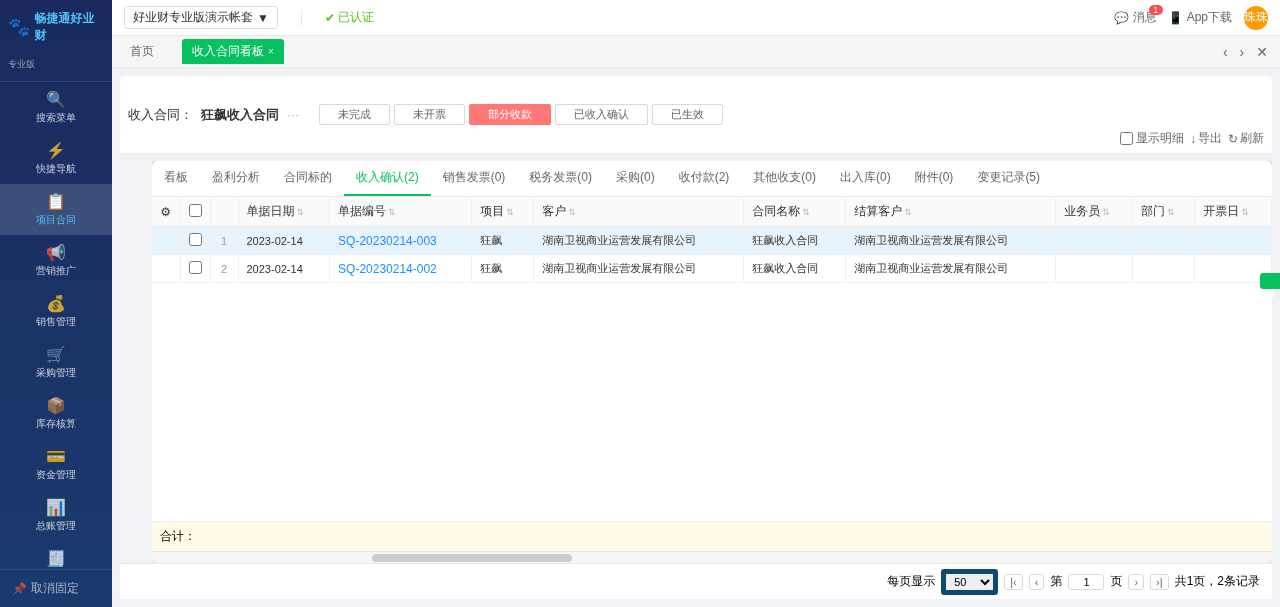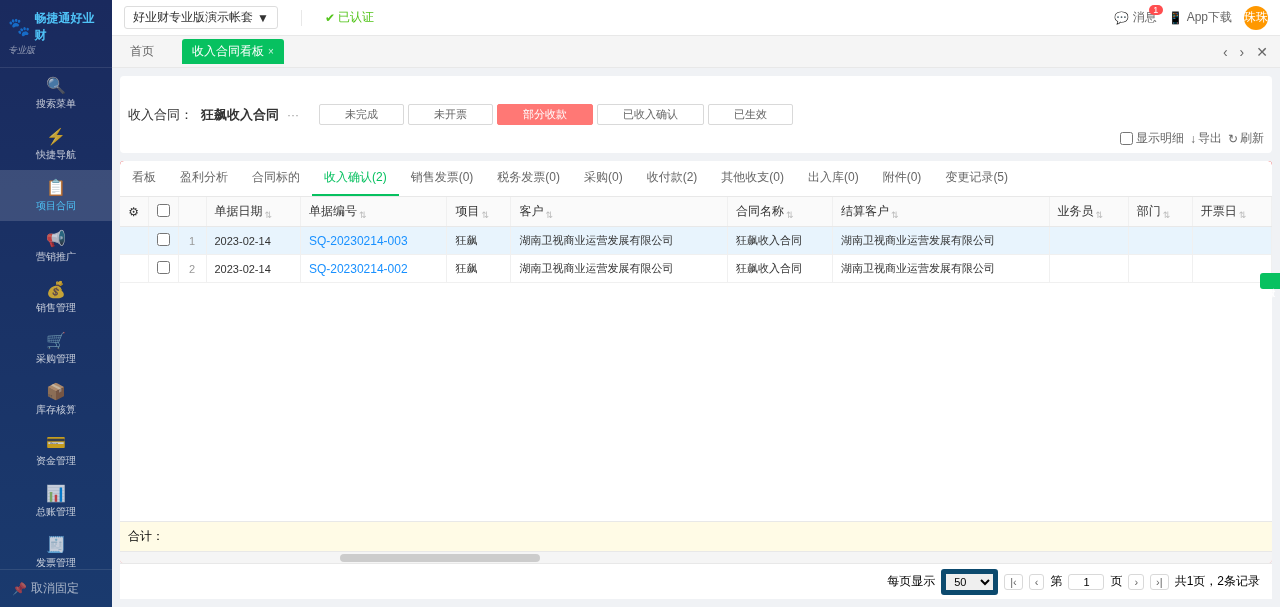--- a/index.html
+++ b/index.html
@@ -2,21 +2,21 @@
 <html><head>
   <meta charset="utf-8">
   <style>
     * { box-sizing: border-box; margin: 0; padding: 0; font-family: 'Microsoft YaHei', Arial, sans-serif; font-size: 12px; }
     body { width: 1280px; height: 607px; overflow: hidden; background: #f0f2f5; display: flex; }
 
     
     .sidebar { width: 112px; background: linear-gradient(180deg, #1a2a5e 0%, #1a3a6e 100%); display: flex; flex-direction: column; height: 607px; flex-shrink: 0; }
     .sidebar-logo { padding: 10px 8px; border-bottom: 1px solid rgba(255,255,255,0.1); }
     .sidebar-logo-text { color: #4fc3f7; font-size: 13px; font-weight: bold; display: flex; align-items: center; gap: 4px; }
-    .sidebar-logo-sub { color: rgba(255,255,255,0.5); font-size: 9px; margin-top: 0; font-style: italic; }
+    .sidebar-logo-sub { color: rgba(255,255,255,0.5); font-size: 9px; margin-top: 14px; }
     .sidebar-nav { flex: 1; overflow-y: auto; }
     .sidebar-item { display: flex; flex-direction: column; align-items: center; padding: 8px 4px; cursor: pointer; color: rgba(255,255,255,0.75); transition: background 0.2s; gap: 2px; }
     .sidebar-item.active { background: rgba(255,255,255,0.15); color: #4fc3f7; }
     .sidebar-item-icon { font-size: 16px; }
     .sidebar-item-label { font-size: 10px; text-align: center; }
     .sidebar-bottom { border-top: 1px solid rgba(255,255,255,0.1); padding: 6px 4px; }
     .sidebar-bottom-item { display: flex; align-items: center; gap: 4px; color: rgba(255,255,255,0.6); padding: 4px 8px; cursor: pointer; font-size: 10px; }
 
     
     .main { flex: 1; display: flex; flex-direction: column; overflow: hidden; }
@@ -41,40 +41,40 @@
 
     
     .content { flex: 1; overflow: hidden; display: flex; flex-direction: column; background: #f0f2f5; padding: 8px; }
 
     
     .contract-header { display: flex; align-items: center; gap: 8px; margin-bottom: 8px; padding: 6px 8px; background: white; border-radius: 4px; }
     .contract-title { font-size: 13px; color: #333; font-weight: 500; }
     .contract-name { font-size: 13px; color: #333; font-weight: bold; }
     .contract-more { color: #999; cursor: pointer; }
     .contract-status-btns { display: flex; gap: 4px; margin-left: 12px; }
-    .status-btn { padding: 2px 25px; border: 1px solid #d9d9d9; border-radius: 2px; cursor: pointer; font-size: 11px; color: #666; background: white; }
+    .status-btn { padding: 2px 18px; border: 1px solid #d9d9d9; border-radius: 2px; cursor: pointer; font-size: 11px; color: #666; background: white; }
     .status-btn.active { background: #ff7875; border-color: #ff7875; color: white; }
     .contract-actions { margin-left: auto; display: flex; gap: 6px; align-items: center; margin-top: 48px; }
     .contract-action-btn { font-size: 11px; color: #666; cursor: pointer; display: flex; align-items: center; gap: 2px; }
     .show-detail-check { display: flex; align-items: center; gap: 3px; font-size: 11px; color: #666; }
 
     
     .inner-tabs { background: white; border-radius: 4px 4px 0 0; border-bottom: 1px solid #e8e8e8; display: flex; }
     .inner-tab { padding: 8px 12px; cursor: pointer; color: #666; font-size: 12px; border-bottom: 2px solid transparent; white-space: nowrap; }
     .inner-tab.active { color: #07c160; border-bottom-color: #07c160; }
 
     
     .table-area { flex: 1; background: white; overflow: hidden; display: flex; flex-direction: column; }
     .table-scroll { flex: 1; overflow: auto; }
     table { width: 100%; border-collapse: collapse; }
     th { background: #fafafa; border-bottom: 1px solid #e8e8e8; padding: 6px 8px; text-align: left; color: #333; font-weight: normal; font-size: 11px; white-space: nowrap; border-right: 1px solid #f0f0f0; }
     td { padding: 6px 8px; border-bottom: 1px solid #f0f0f0; color: #333; font-size: 11px; white-space: nowrap; border-right: 1px solid #f0f0f0; }
     tr.row-highlight { background: #e8f4fd; }
     .link-text { color: #1890ff; cursor: pointer; text-decoration: none; }
-    .th-sort { display: flex; align-items: flex-end; gap: 2px; cursor: pointer; }
+    .th-sort { display: flex; align-items: center; gap: 2px; cursor: pointer; }
     .sort-icon { color: #bbb; font-size: 9px; }
     .checkbox-col { width: 28px; text-align: center; }
     .settings-col { width: 28px; text-align: center; }
     .num-col { width: 28px; text-align: center; color: #999; }
 
     
     .table-footer { padding: 6px 8px; background: #fffbe6; border-top: 1px solid #e8e8e8; display: flex; align-items: center; }
 
     
     .scrollbar-row { height: 12px; background: #f5f5f5; border-top: 1px solid #e8e8e8; position: relative; }
@@ -218,21 +218,21 @@
           <span>↓</span>
           <span>导出</span>
         </div>
         <div class="contract-action-btn">
           <span>↻</span>
           <span>刷新</span>
         </div>
       </div>
     </div>
 
-    <div style="flex:1; display:flex; flex-direction:column; background:#ef4444; border-radius:4px; overflow:hidden;">
+    <div style="flex:1; display:flex; flex-direction:column; background:#ef4444; border-radius:4px; overflow:hidden;margin-left:32px;">
       <div class="inner-tabs" id="inner-tabs">
           <div class="inner-tab">看板</div>
           <div class="inner-tab">盈利分析</div>
           <div class="inner-tab">合同标的</div>
           <div class="inner-tab active">收入确认(2)</div>
           <div class="inner-tab">销售发票(0)</div>
           <div class="inner-tab">税务发票(0)</div>
           <div class="inner-tab">采购(0)</div>
           <div class="inner-tab">收付款(2)</div>
           <div class="inner-tab">其他收支(0)</div>

